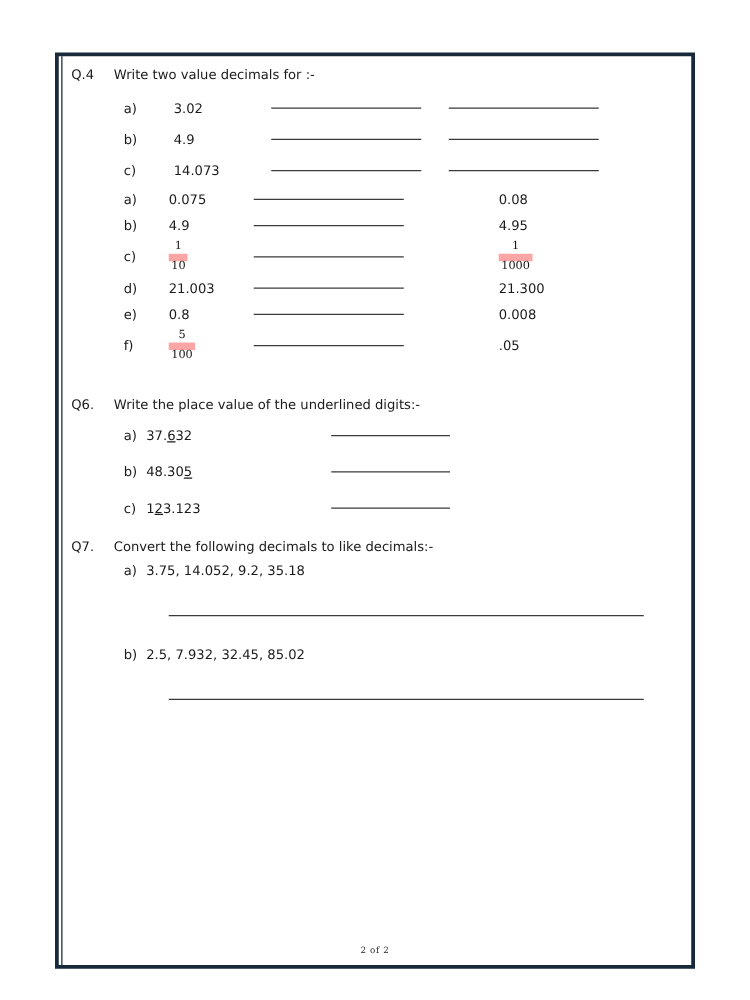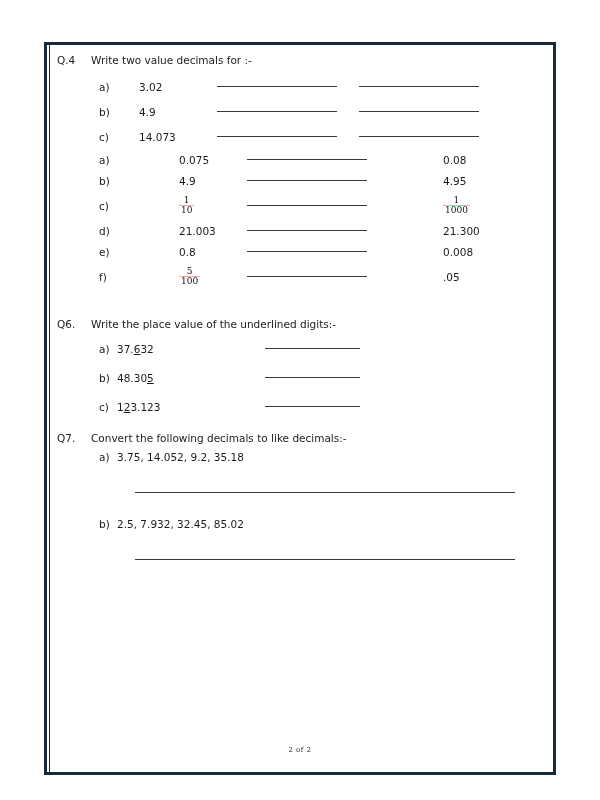--- a/index.html
+++ b/index.html
@@ -90,40 +90,40 @@
     flex-direction: column;
     align-items: center;
     font-family: "DejaVu Serif", "Liberation Serif", serif;
     font-size: 9px;
     line-height: 1.05;
     vertical-align: middle;
     color: #111;
   }
   .frac .num { padding: 0 2px; }
   .frac .den {
-    border-top: 1px solid #fca5a5;
+    border-top: 6px solid #fca5a5;
     padding: 0 2px;
     margin-top: 0px;
   }
 
   
   #q4 { position: absolute; left: 10px; top: 8px; width: 490px; }
   #q4 .qhead { margin-bottom: 6px; }
   #q4 .row { height: 25px; }
   #q4 .lbl  { width: 40px; margin-left: 42px; }
   #q4 .val  { width: 78px; }
   #q4 .blank-a { width: 120px; }
   #q4 .gap     { width: 22px; flex: 0 0 auto; }
   #q4 .blank-b { width: 120px; }
 
   #q5 { position: absolute; left: 10px; top: 104px; width: 490px; }
   #q5 .qhead { margin-bottom: 5px; }
   #q5 .row { height: 21px; }
   #q5 .lbl  { width: 36px; margin-left: 42px; }
-  #q5 .val  { width: 68px; display: flex; align-items: center; margin-left: 44px; }
+  #q5 .val  { width: 68px; display: flex; align-items: center; }
   #q5 .blank-c { width: 120px; }
   #q5 .rgap    { width: 76px; flex: 0 0 auto; }
   #q5 .rval    { width: 80px; display: flex; align-items: center; }
   #q5 .tallrow { height: 29px; }
 
   #q6 { position: absolute; left: 10px; top: 272px; width: 490px; }
   #q6 .qhead { margin-bottom: 2px; }
   #q6 .row { height: 29px; }
   #q6 .lbl  { width: 18px; margin-left: 42px; }
   #q6 .val  { width: 148px; }
@@ -144,21 +144,21 @@
   #q7 .spacer-b { height: 22px; }
   #q7 .spacer-c { height: 26px; }
 
   u.dig { text-decoration: underline; text-underline-offset: 1px; }
 
   
   .footer {
     position: absolute;
     left: 0;
     right: 0;
-    bottom: 18px;
+    bottom: 8px;
     text-align: center;
     font-family: "DejaVu Serif", "Liberation Serif", serif;
     font-size: 7px;
     color: #2b2b2b;
     letter-spacing: 0.5px;
   }
 </style>
 </head>
 <body>
 

